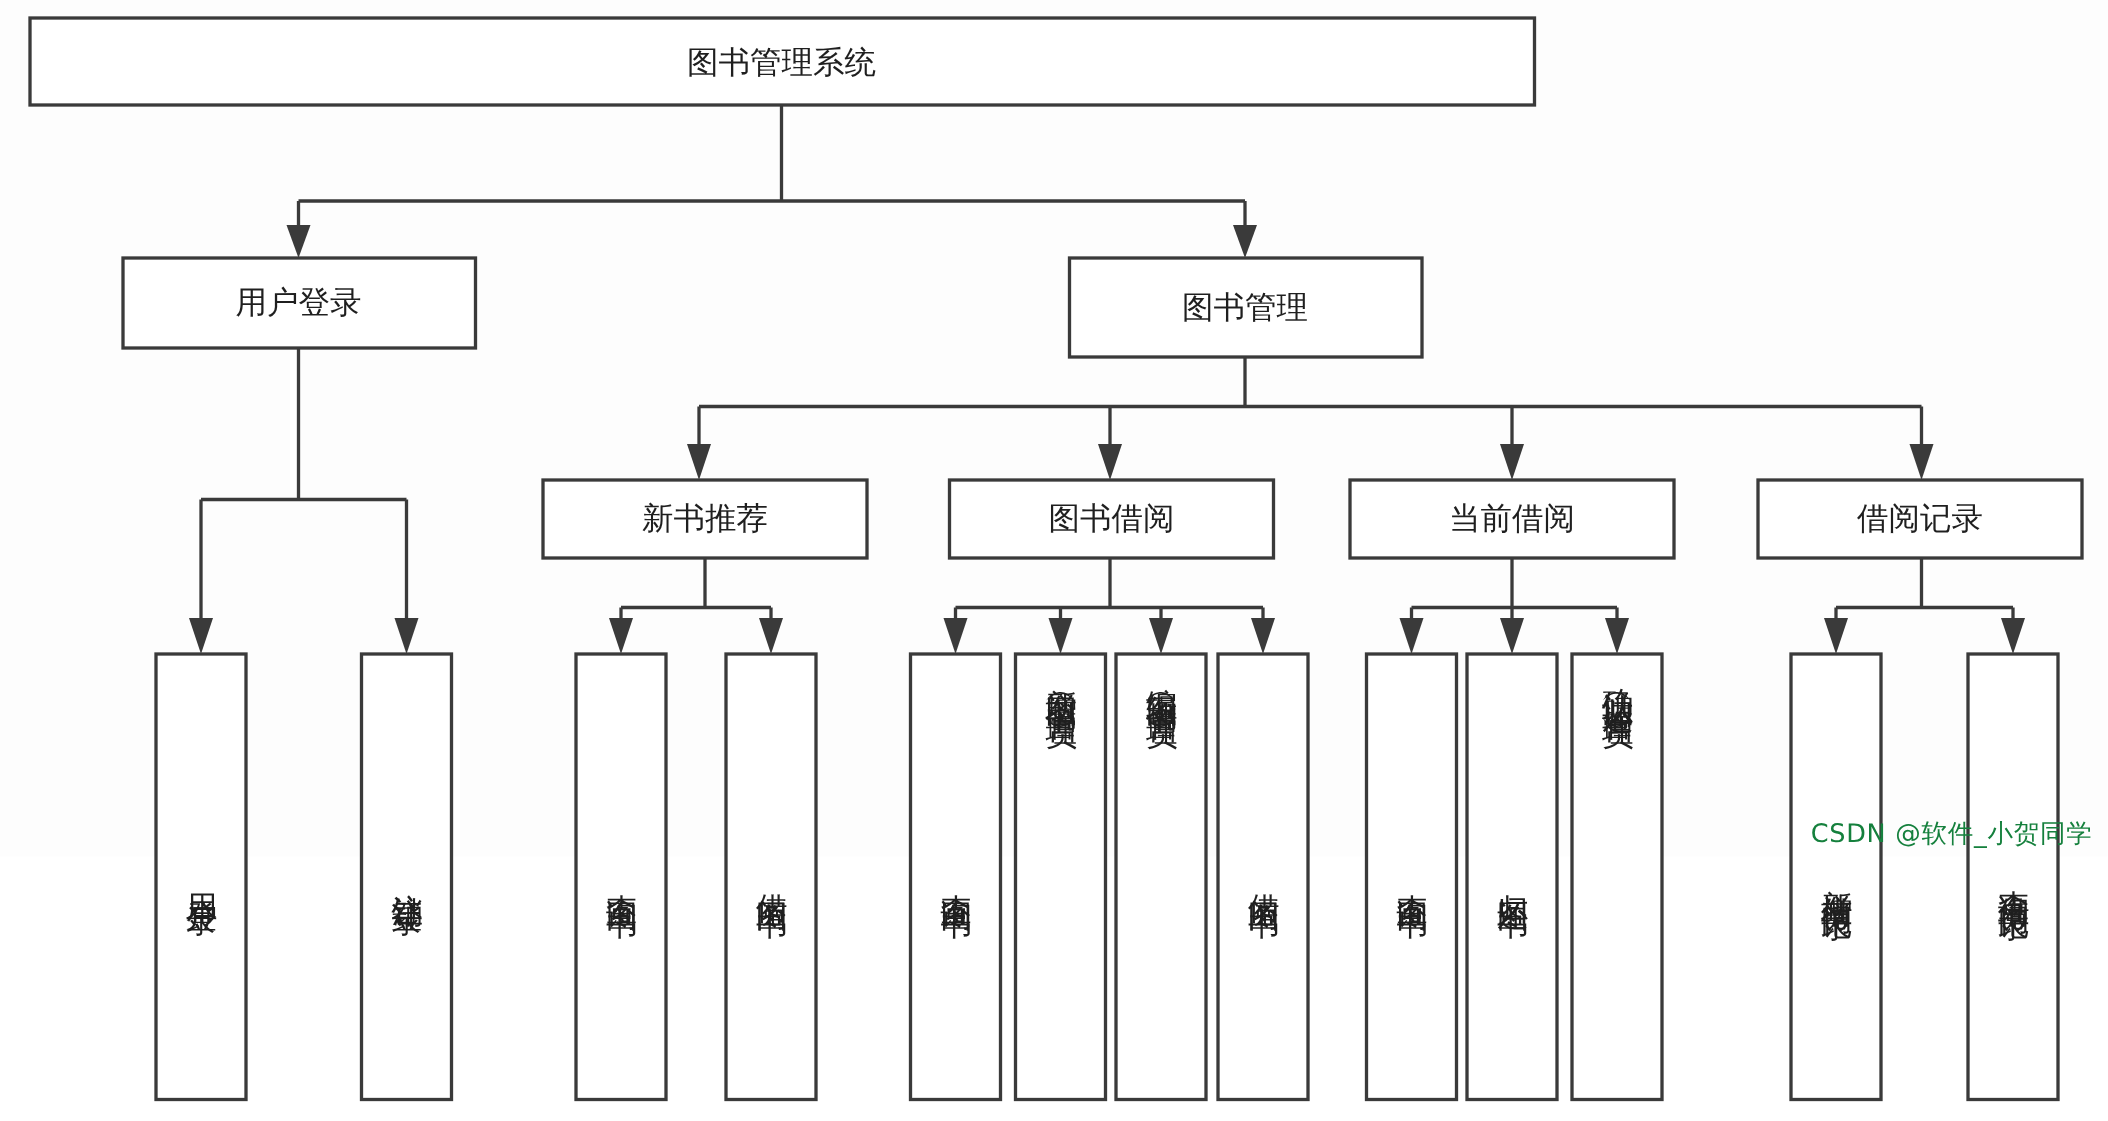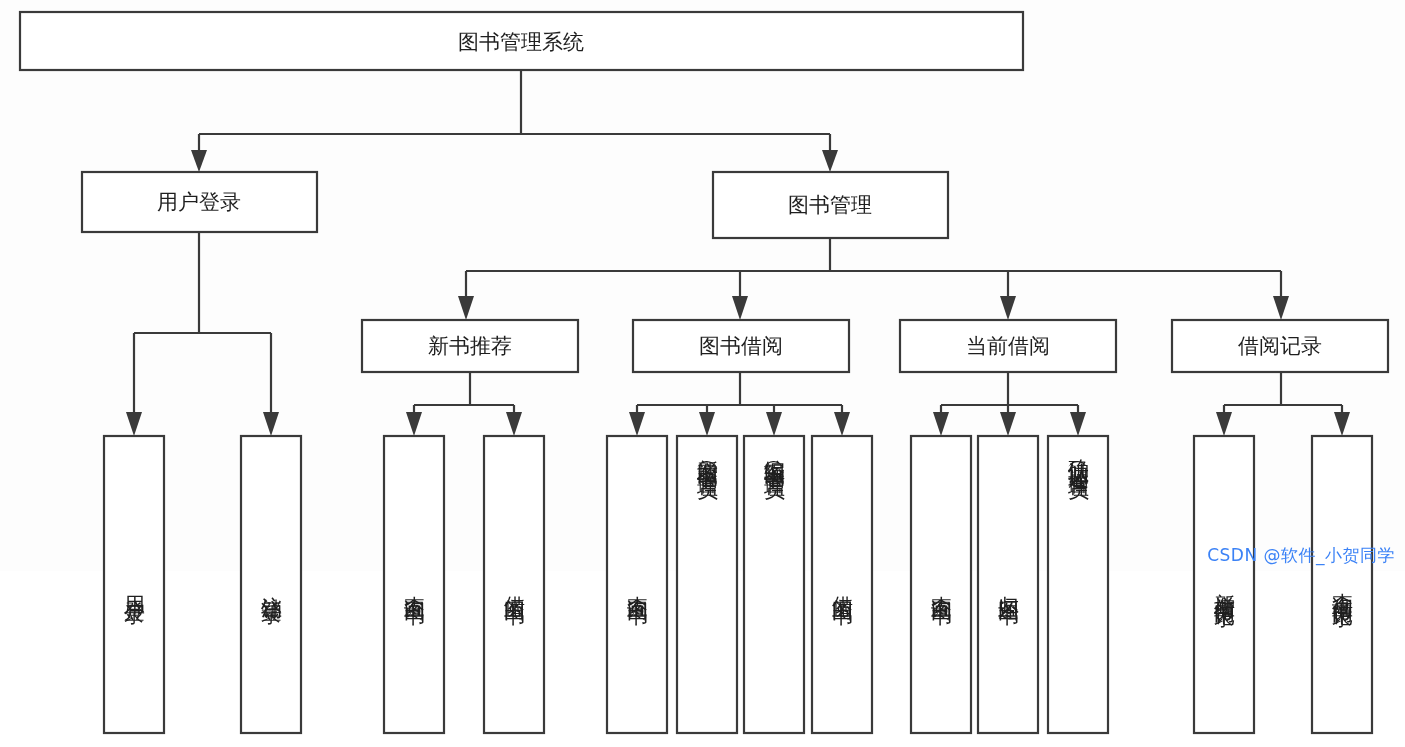--- a/index.html
+++ b/index.html
@@ -67,21 +67,21 @@
     letter-spacing: 3px;
     white-space: nowrap;
     text-align: center;
   }
   .watermark {
     position: absolute;
     right: 10px;
     bottom: 4px;
     font-family: "DejaVu Sans", "Liberation Sans", sans-serif;
     font-size: 17px;
-    color: #3b82f6;
+    color: #15803d;
     letter-spacing: 0.5px;
     white-space: nowrap;
   }
 </style>
 </head>
 <body>
 
 <div id="diagram-root">
 
   <svg id="diagram-svg" viewBox="0 0 1405 747">

